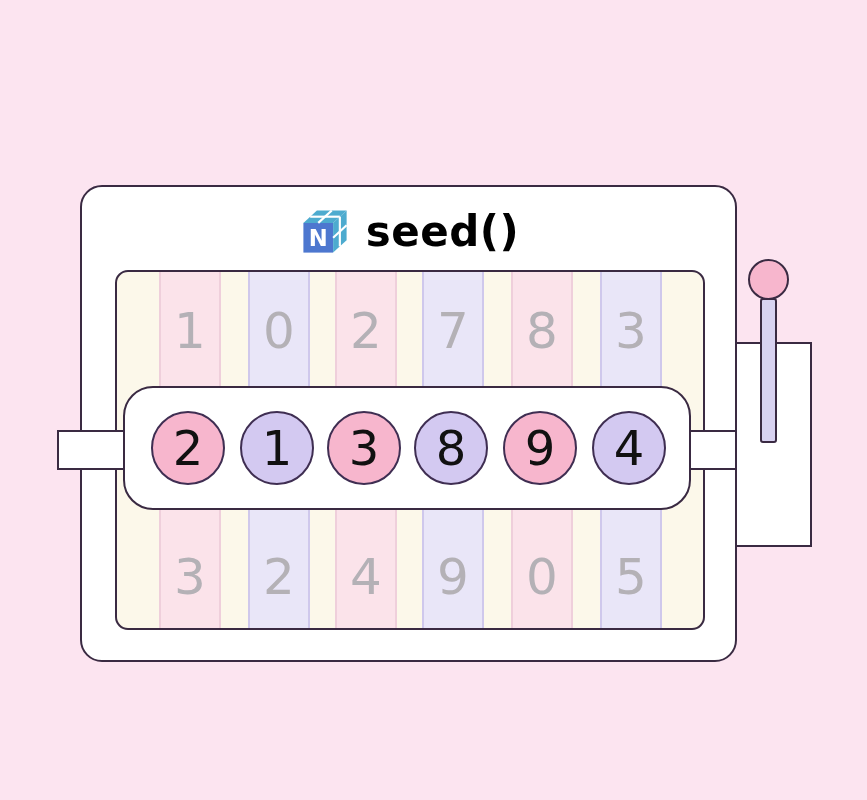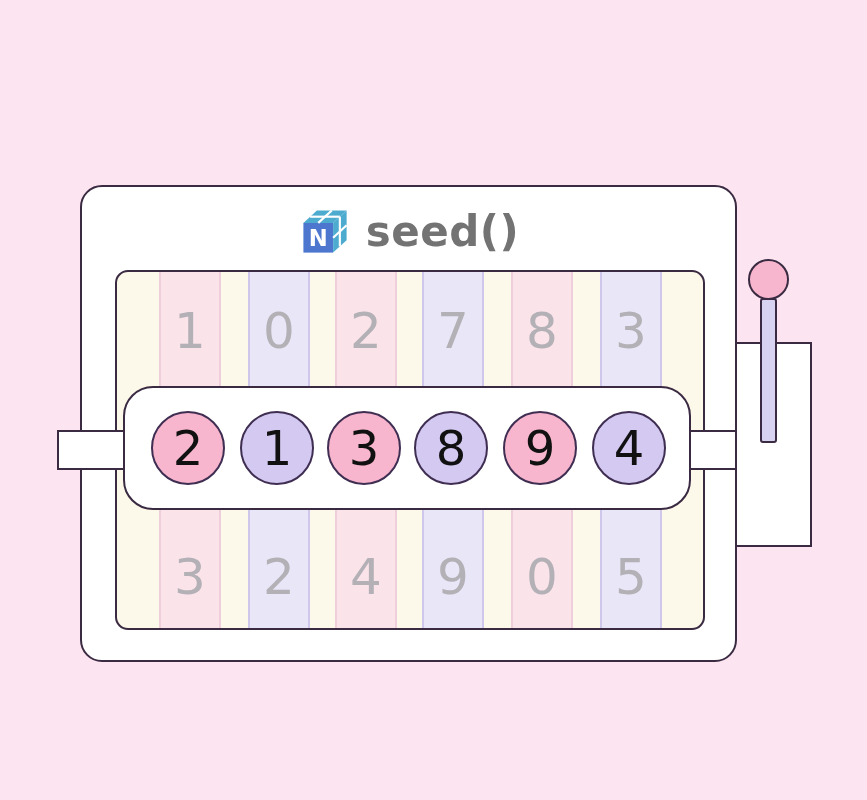--- a/index.html
+++ b/index.html
@@ -63,21 +63,21 @@
     height: 72px;
     display: flex;
     align-items: center;
     justify-content: center;
     gap: 14px;
   }
   .logo { width: 54px; height: 54px; }
   .title-text {
     font-size: 42px;
     font-weight: bold;
-    color: #737373;
+    color: #000000;
     letter-spacing: 0.5px;
   }
 
   
   .reel-window {
     position: absolute;
     left: 33px; top: 83px;
     width: 590px; height: 360px;
     background: #fcf8ea;
     border: 2px solid #3a2a42;

